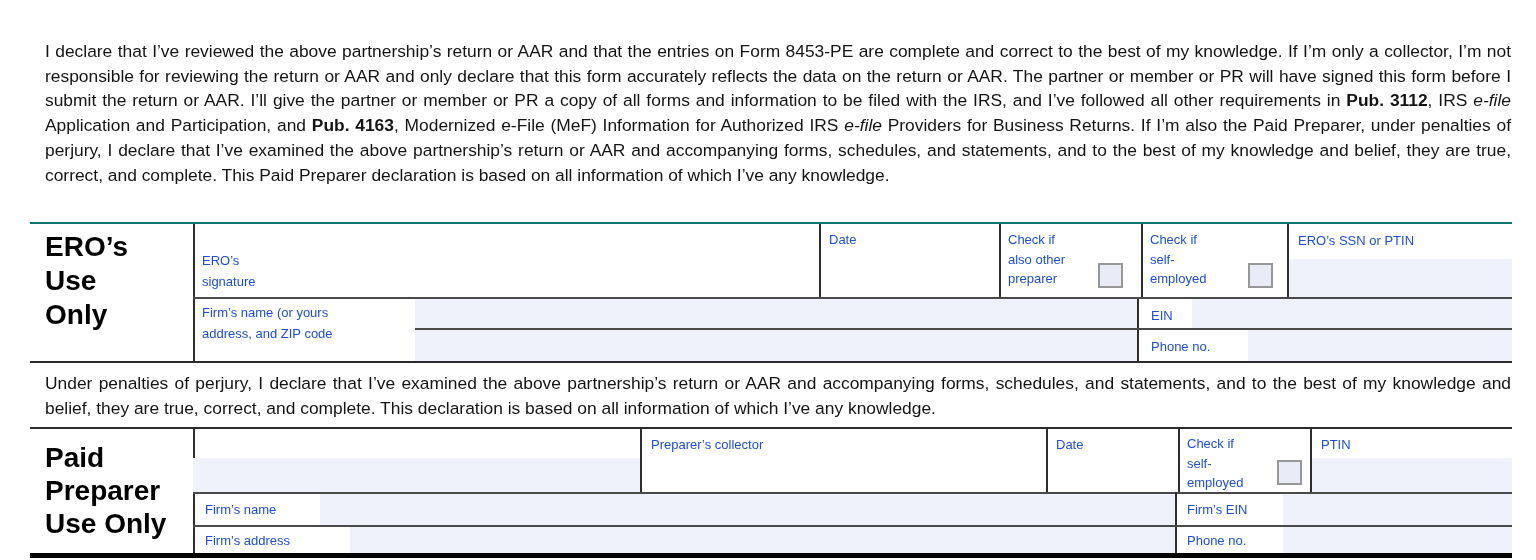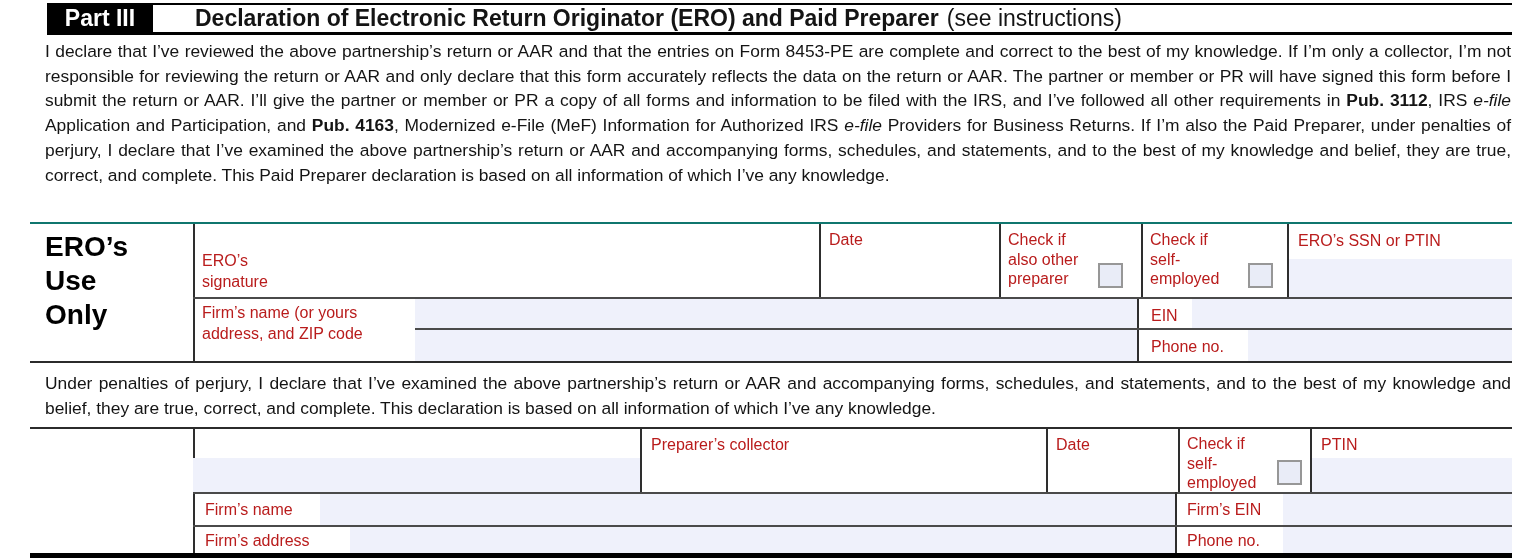--- a/index.html
+++ b/index.html
@@ -22,33 +22,29 @@
   .tbl { position:absolute; left:30px; width:1482px; background:#fff; }
   .ero-tbl  { top:222px; height:141px; border-top:2px solid #0f766e; border-bottom:2px solid #2b2b2b; }
   .prep-tbl { top:427px; height:131px; border-top:2px solid #2b2b2b; border-bottom:5px solid #000; }
 
   .vline { position:absolute; width:2px; background:#2e2e2e; }
   .hline { position:absolute; height:2px; background:#4a4a4a; }
   .fill  { position:absolute; background:#eff1fb; }
   .hit   { position:absolute; background:transparent; }
 
   .side-label { position:absolute; left:15px; font-weight:bold; font-size:28px; line-height:34px; color:#000; }
-  .lbl { position:absolute; font-size:16px; line-height:21px; color:#b91c1c; white-space:nowrap; }
+  .lbl { position:absolute; font-size:13px; line-height:21px; color:#1d4ed8; white-space:nowrap; }
   .lbl3 { line-height:19.5px; }
   .check { position:absolute; width:25px; height:25px; background:#e9ecf7; border:2px solid #979797; }
 </style>
 </head>
 <body>
 
 <div class="page">
 
-  <div class="part-bar">
-    <div class="part-label">Part III</div>
-    <div class="part-title"><span>Declaration of Electronic Return Originator (ERO) and Paid Preparer</span><span class="note">(see instructions)</span></div>
-  </div>
 
   <p class="decl" style="top:39px"><span>I declare that I’ve reviewed the above partnership’s return or AAR and that the entries on Form 8453-PE are complete and correct to the best of my knowledge. If I’m only a collector, I’m not responsible for reviewing the return or AAR and only declare that this form accurately reflects the data on the return or AAR. The partner or member or PR will have signed this form before I submit the return or AAR. I’ll give the partner or member or PR a copy of all forms and information to be filed with the IRS, and I’ve followed all other requirements in </span><b>Pub. 3112</b><span>, IRS </span><i>e-file</i><span> Application and Participation, and </span><b>Pub. 4163</b><span>, Modernized e-File (MeF) Information for Authorized IRS </span><i>e-file</i><span> Providers for Business Returns. If I’m also the Paid Preparer, under penalties of perjury, I declare that I’ve examined the above partnership’s return or AAR and accompanying forms, schedules, and statements, and to the best of my knowledge and belief, they are true, correct, and complete. This Paid Preparer declaration is based on all information of which I’ve any knowledge.</span></p>
 
   <div class="tbl ero-tbl">
     <div class="side-label" style="top:6px">
       <div>ERO’s</div>
       <div>Use</div>
       <div>Only</div>
     </div>
     <div class="vline" style="left:163px; top:0; height:137px"></div>
@@ -90,20 +86,25 @@
       <div>Firm’s name (or yours</div>
       <div>address, and ZIP code</div>
     </div>
     <div class="lbl" style="left:1121px; top:81px">EIN</div>
     <div class="lbl" style="left:1121px; top:112px">Phone no.</div>
   </div>
 
   <p class="decl" style="top:371px">Under penalties of perjury, I declare that I’ve examined the above partnership’s return or AAR and accompanying forms, schedules, and statements, and to the best of my knowledge and belief, they are true, correct, and complete. This declaration is based on all information of which I’ve any knowledge.</p>
 
   <div class="tbl prep-tbl">
+    <div class="side-label" style="top:12px; line-height:33px">
+      <div>Paid</div>
+      <div>Preparer</div>
+      <div>Use Only</div>
+    </div>
     <div class="vline" style="left:163px; top:0; height:124px"></div>
 
     <div class="fill" style="left:163px; top:29px; width:447px; height:34px"></div>
     <div class="vline" style="left:610px; top:0; height:63px"></div>
     <div class="hit" style="left:612px; top:0; width:404px; height:63px"></div>
     <div class="lbl" style="left:621px; top:5px">Preparer’s collector</div>
     <div class="vline" style="left:1016px; top:0; height:63px"></div>
     <div class="hit" style="left:1018px; top:0; width:130px; height:63px"></div>
     <div class="lbl" style="left:1026px; top:5px">Date</div>
     <div class="vline" style="left:1148px; top:0; height:63px"></div>

